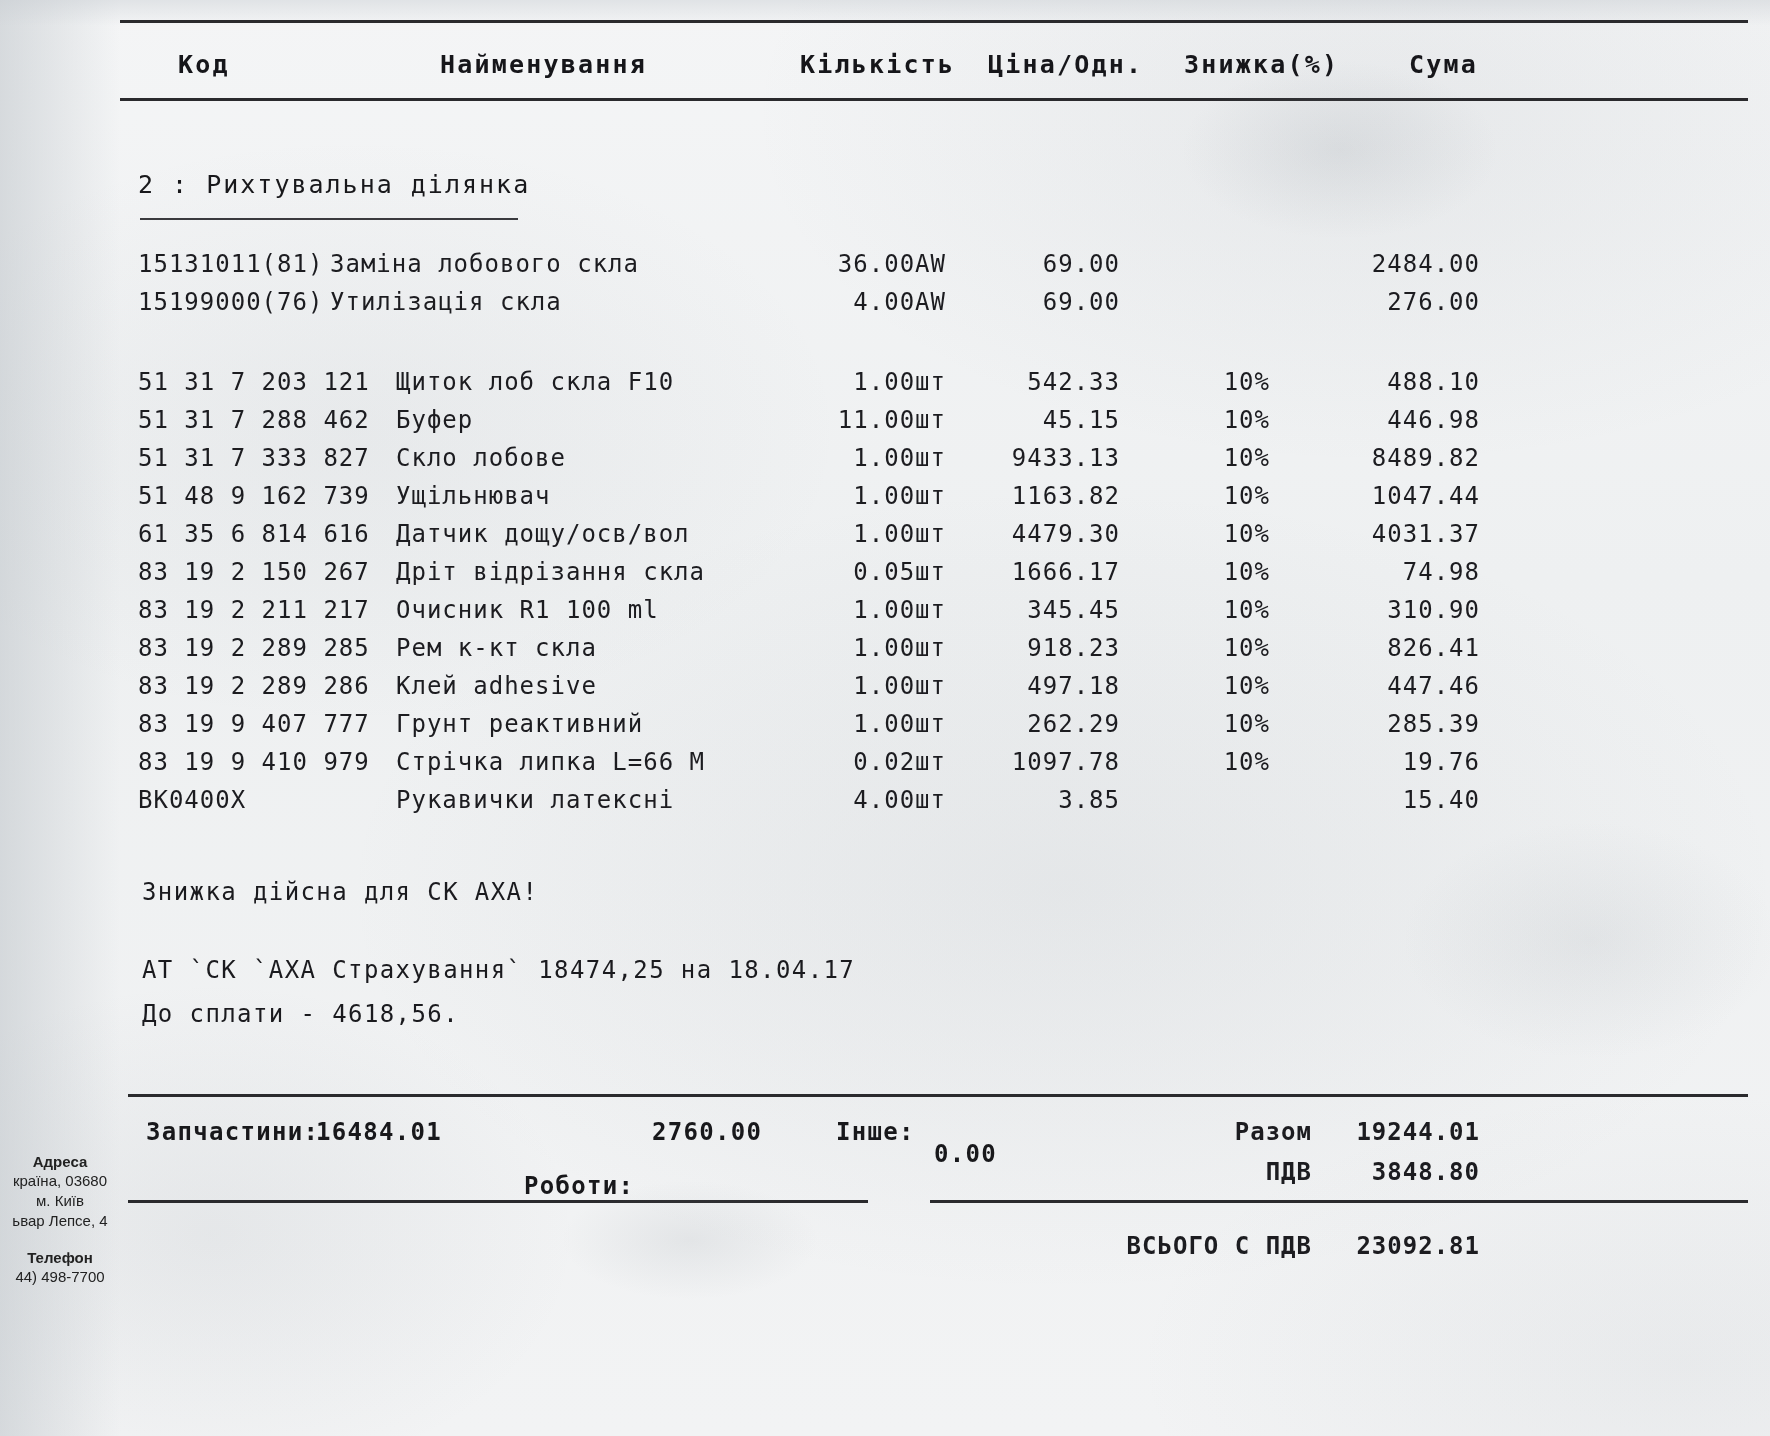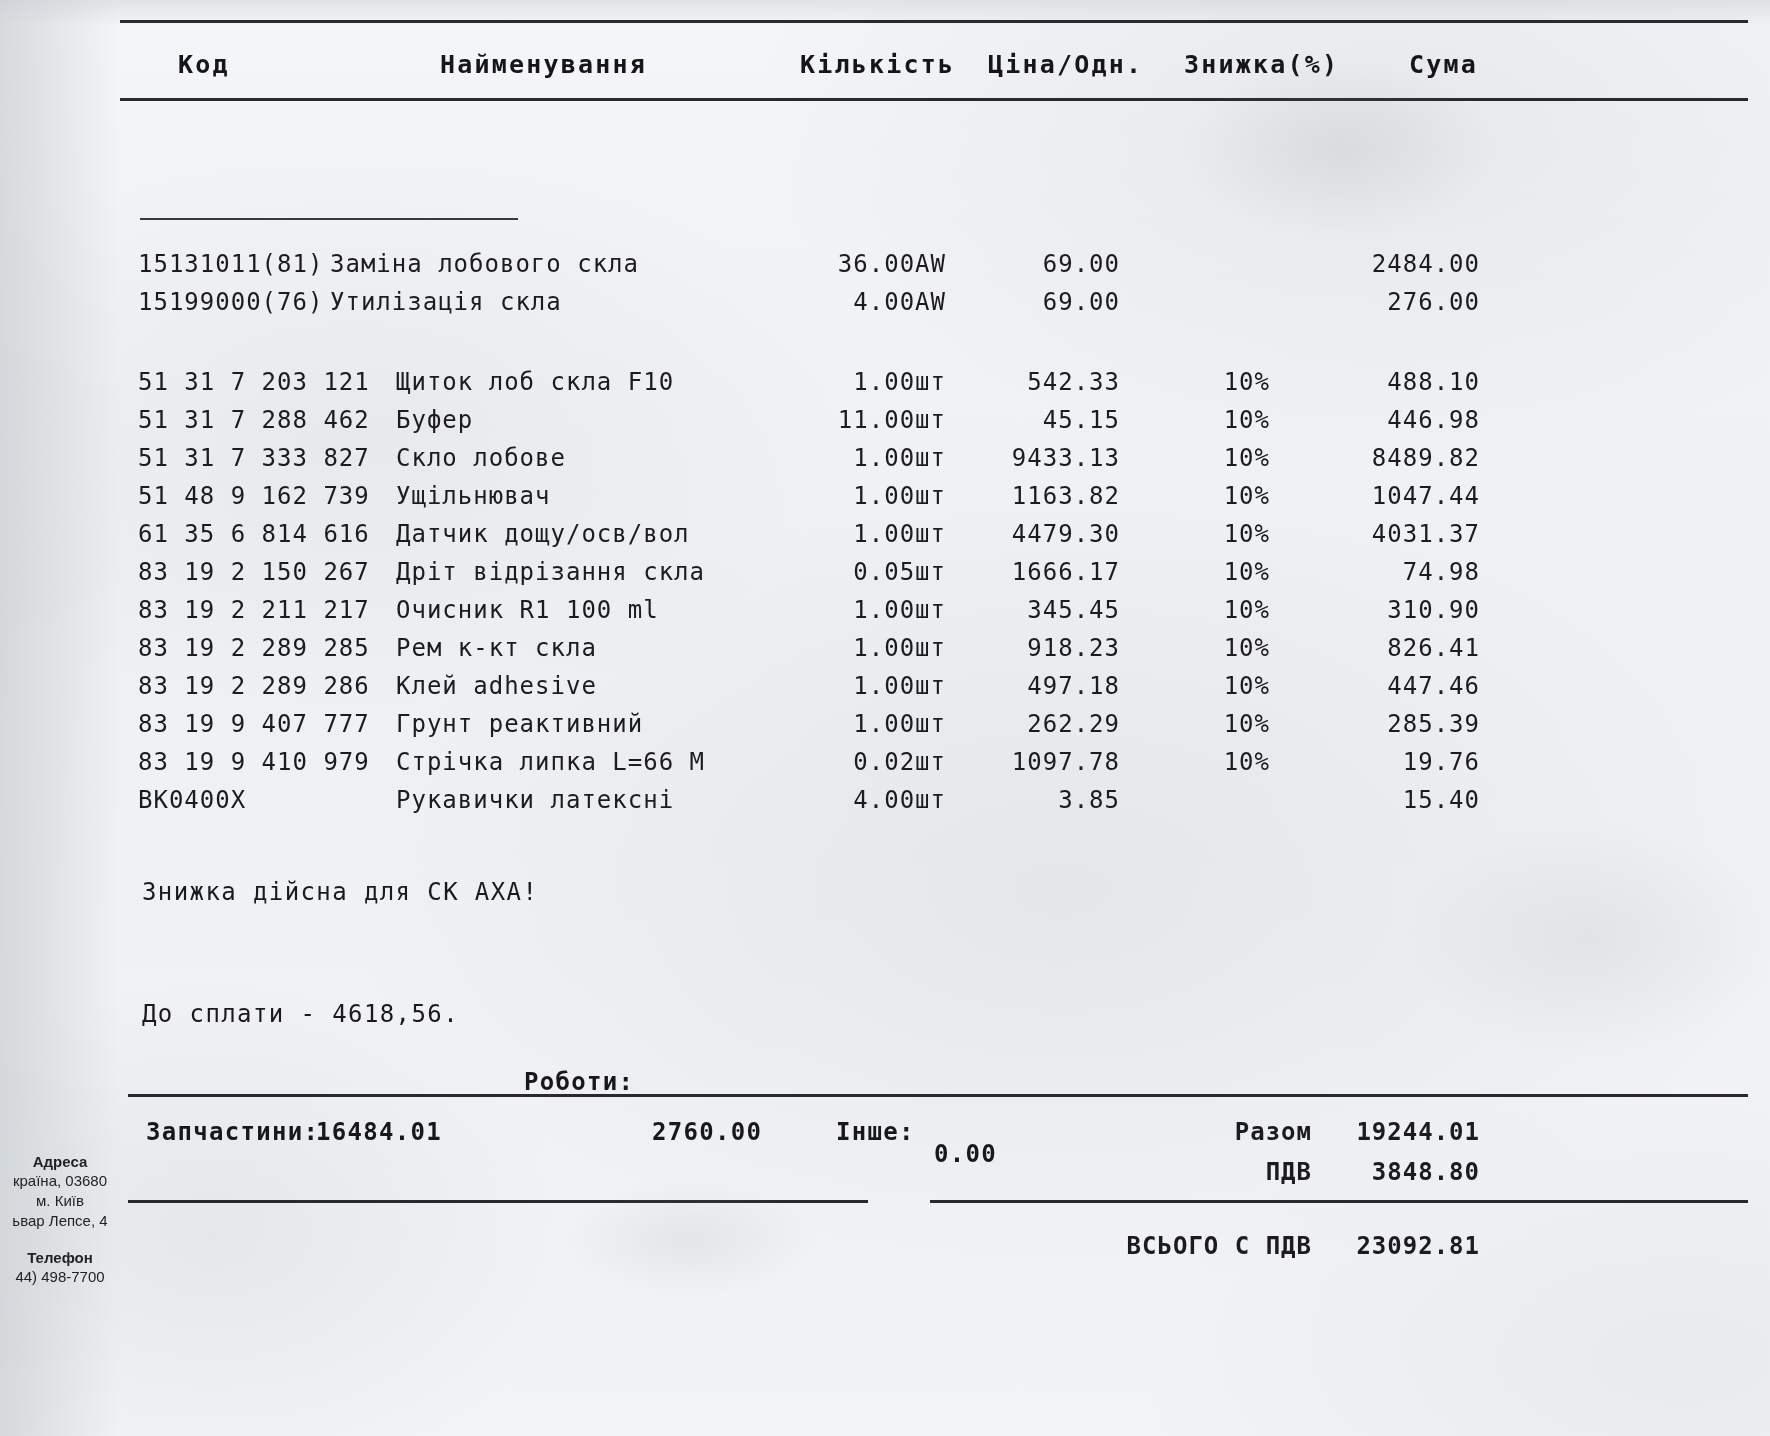--- a/index.html
+++ b/index.html
@@ -142,20 +142,21 @@
 
     <div class="t hdr" style="left:178px; top:50px;">Код</div>
     <div class="t hdr" style="left:440px; top:50px;">Найменування</div>
     <div class="t hdr" style="left:800px; top:50px;">Кількість</div>
     <div class="t hdr" style="left:988px; top:50px;">Ціна/Одн.</div>
     <div class="t hdr" style="left:1184px; top:50px;">Знижка(%)</div>
     <div class="t hdr" style="left:1409px; top:50px;">Сума</div>
 
     <div class="rule" style="left:120px; top:98px; width:1628px;"></div>
 
+    <div class="t section-title" style="left:138px; top:170px;">2 : Рихтувальна ділянка</div>
     <div class="rule thin" style="left:140px; top:218px; width:378px;"></div>
 
     <div>
       <div class="t row-text" style="left:138px; top:250px;">15131011(81)</div>
       <div class="t row-text" style="left:330px; top:250px;">Заміна лобового скла</div>
       <div class="col" style="left:700px; top:250px; width:246px;">36.00AW</div>
       <div class="col" style="left:900px; top:250px; width:220px;">69.00</div>
       <div class="col" style="left:1120px; top:250px; width:150px;"></div>
       <div class="col" style="left:1280px; top:250px; width:200px;">2484.00</div>
     </div>
@@ -259,27 +260,28 @@
     <div>
       <div class="t row-text" style="left:138px; top:786px;">BK0400X</div>
       <div class="t row-text" style="left:396px; top:786px;">Рукавички латексні</div>
       <div class="col" style="left:700px; top:786px; width:246px;">4.00шт</div>
       <div class="col" style="left:900px; top:786px; width:220px;">3.85</div>
       <div class="col" style="left:1120px; top:786px; width:150px;"></div>
       <div class="col" style="left:1280px; top:786px; width:200px;">15.40</div>
     </div>
 
     <div class="t note" style="left:142px; top:878px;">Знижка дійсна для СК AXA!</div>
+    <div class="t note" style="left:142px; top:956px;">АТ `СК `АХА Страхування` 18474,25 на 18.04.17</div>
     <div class="t note" style="left:142px; top:1000px;">До сплати - 4618,56.</div>
 
     <div class="rule" style="left:128px; top:1094px; width:1620px;"></div>
 
     <div class="t totals" style="left:146px; top:1118px;">Запчастини:</div>
     <div class="t totals" style="left:316px; top:1118px;">16484.01</div>
-    <div class="t totals" style="left:524px; top:1068px;">Роботи:</div>
+    <div class="t totals" style="left:524px; top:1172px;">Роботи:</div>
     <div class="t totals" style="left:652px; top:1118px;">2760.00</div>
     <div class="t totals" style="left:836px; top:1118px;">Інше:</div>
     <div class="t totals" style="left:934px; top:1118px;margin-top:22px;">0.00</div>
     <div class="col totals" style="left:1080px; top:1118px; width:232px;">Разом</div>
     <div class="col totals" style="left:1280px; top:1118px; width:200px;">19244.01</div>
 
     <div class="col totals" style="left:1080px; top:1158px; width:232px;">ПДВ</div>
     <div class="col totals" style="left:1280px; top:1158px; width:200px;">3848.80</div>
 
     <div class="rule" style="left:128px; top:1200px; width:740px;"></div>

